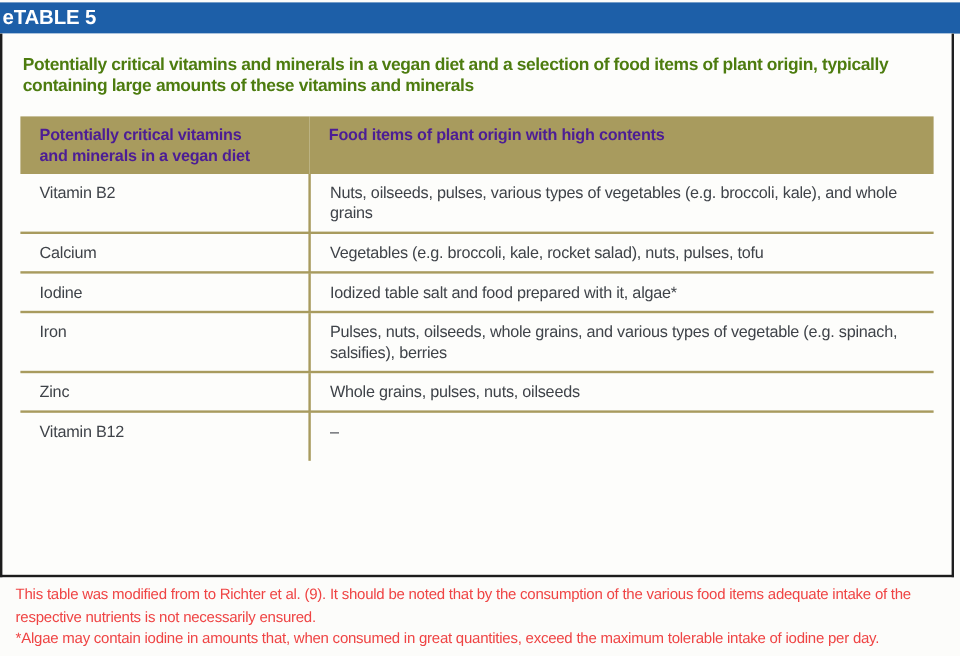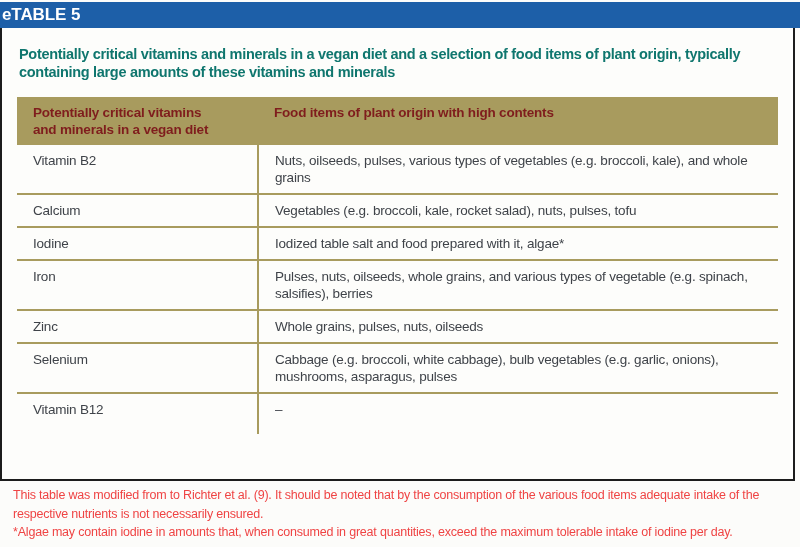--- a/index.html
+++ b/index.html
@@ -30,41 +30,41 @@
     border-right: 2px solid #1c1c1c;
     border-bottom: 2px solid #1c1c1c;
     background: #fdfdfb;
     width: 795px;
     height: 453px;
     padding: 15px 15px 0 15px;
   }
 
   .caption {
     font-weight: bold;
-    color: #0f766e;
+    color: #4d7c0f;
     font-size: 14.5px;
     line-height: 18px;
     letter-spacing: -0.3px;
     padding: 2px 2px 0 2px;
     margin-bottom: 16px;
   }
 
   table.nutrients {
     width: 100%;
     border-collapse: collapse;
     table-layout: fixed;
   }
   table.nutrients th, table.nutrients td {
     text-align: left;
     vertical-align: top;
     letter-spacing: -0.2px;
   }
   thead th {
     background: #a89b5e;
-    color: #7f1d1d;
+    color: #4c1d95;
     font-weight: bold;
     font-size: 13.5px;
     line-height: 17px;
     padding: 7px 10px 7px 16px;
   }
   thead th.col1 { width: 241px; padding-right: 36px; }
   tbody td {
     font-size: 13.5px;
     line-height: 17px;
     color: #3f4349;
@@ -119,24 +119,20 @@
         </tr>
         <tr>
           <td class="col1">Iron</td>
           <td>Pulses, nuts, oilseeds, whole grains, and various types of vegetable (e.g. spinach, salsifies), berries</td>
         </tr>
         <tr>
           <td class="col1">Zinc</td>
           <td>Whole grains, pulses, nuts, oilseeds</td>
         </tr>
         <tr>
-          <td class="col1">Selenium</td>
-          <td>Cabbage (e.g. broccoli, white cabbage), bulb vegetables (e.g. garlic, onions), mushrooms, asparagus, pulses</td>
-        </tr>
-        <tr>
           <td class="col1">Vitamin B12</td>
           <td>–</td>
         </tr>
       </tbody>
     </table>
   </div>
 
   <div class="footnotes">
     <p>This table was modified from to Richter et al. (9). It should be noted that by the consumption of the various food items adequate intake of the respective nutrients is not necessarily ensured.</p>
     <p>*Algae may contain iodine in amounts that, when consumed in great quantities, exceed the maximum tolerable intake of iodine per day.</p>

